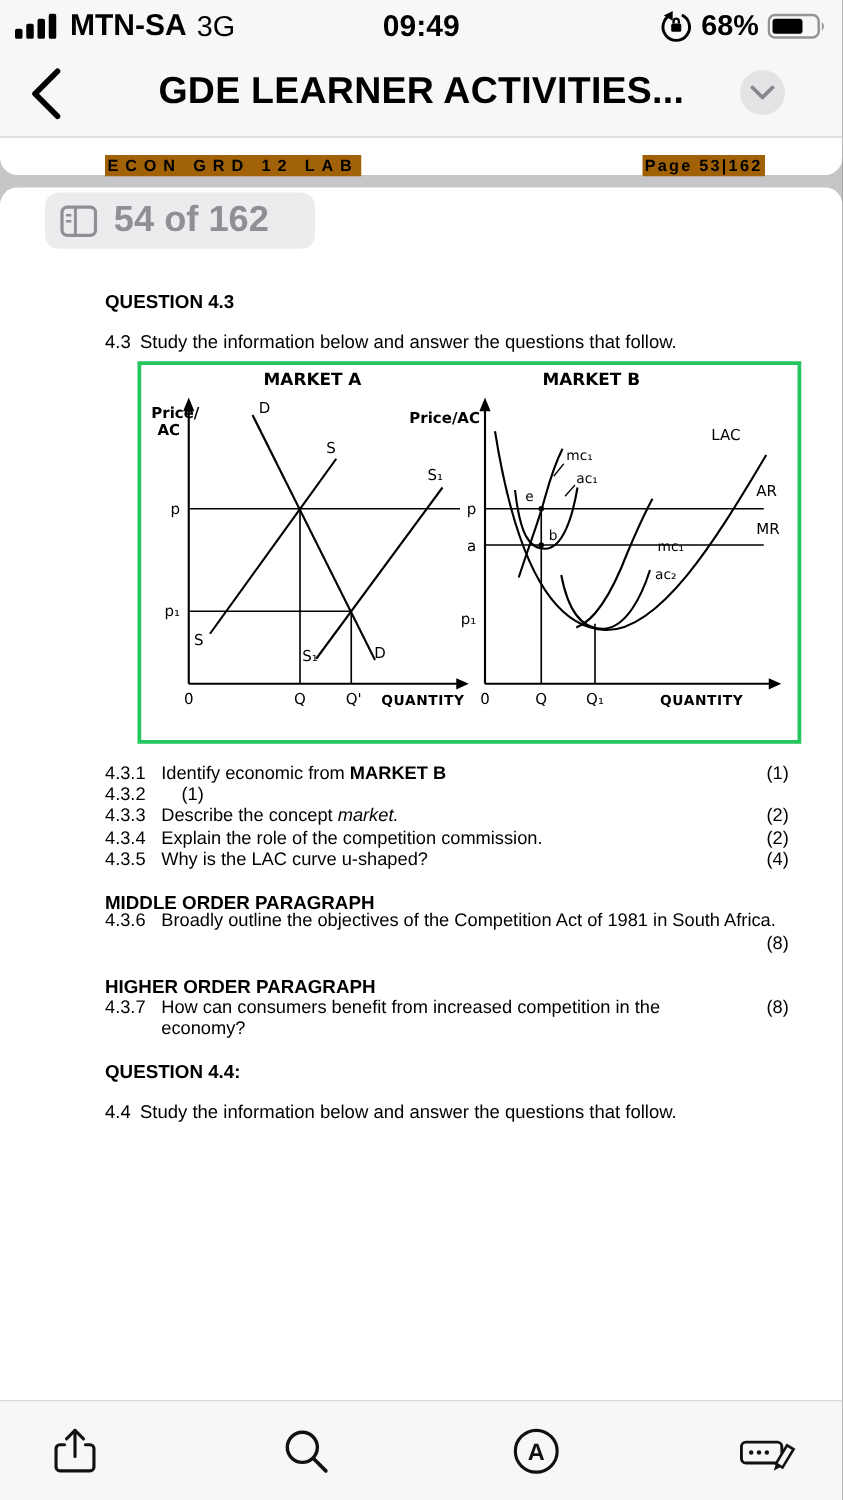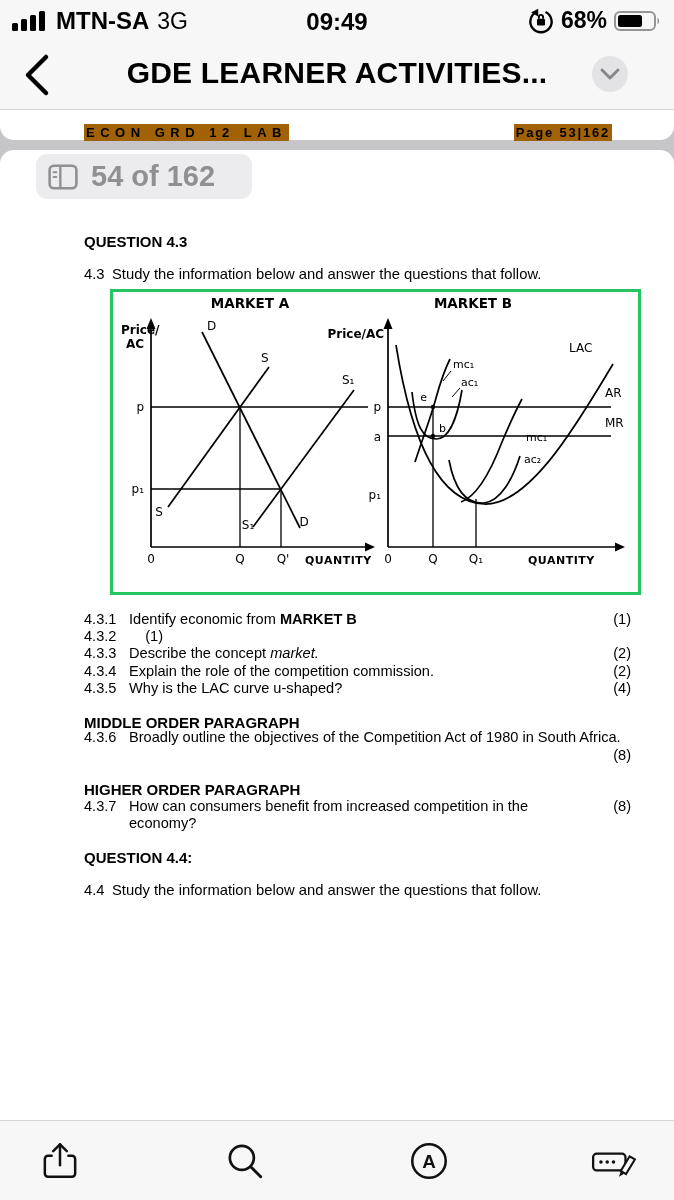--- a/index.html
+++ b/index.html
@@ -240,21 +240,21 @@
           <span class="qtext">Why is the LAC curve u-shaped?</span>
           <span class="qmarks">(4)</span>
         </div>
       </div>
 
       <h3 class="h mid">MIDDLE ORDER PARAGRAPH</h3>
 
       <div class="q436">
         <div class="qrow">
           <span class="qnum">4.3.6</span>
-          <span class="qtext">Broadly outline the objectives of the Competition Act of 1980 in South Africa.</span>
+          <span class="qtext">Broadly outline the objectives of the Competition Act of 1981 in South Africa.</span>
         </div>
         <div class="marksline">(8)</div>
       </div>
 
       <h3 class="h high">HIGHER ORDER PARAGRAPH</h3>
 
       <div class="qrow q437">
         <span class="qnum">4.3.7</span>
         <span class="qtext">How can consumers benefit from increased competition in the economy?</span>
         <span class="qmarks">(8)</span>

